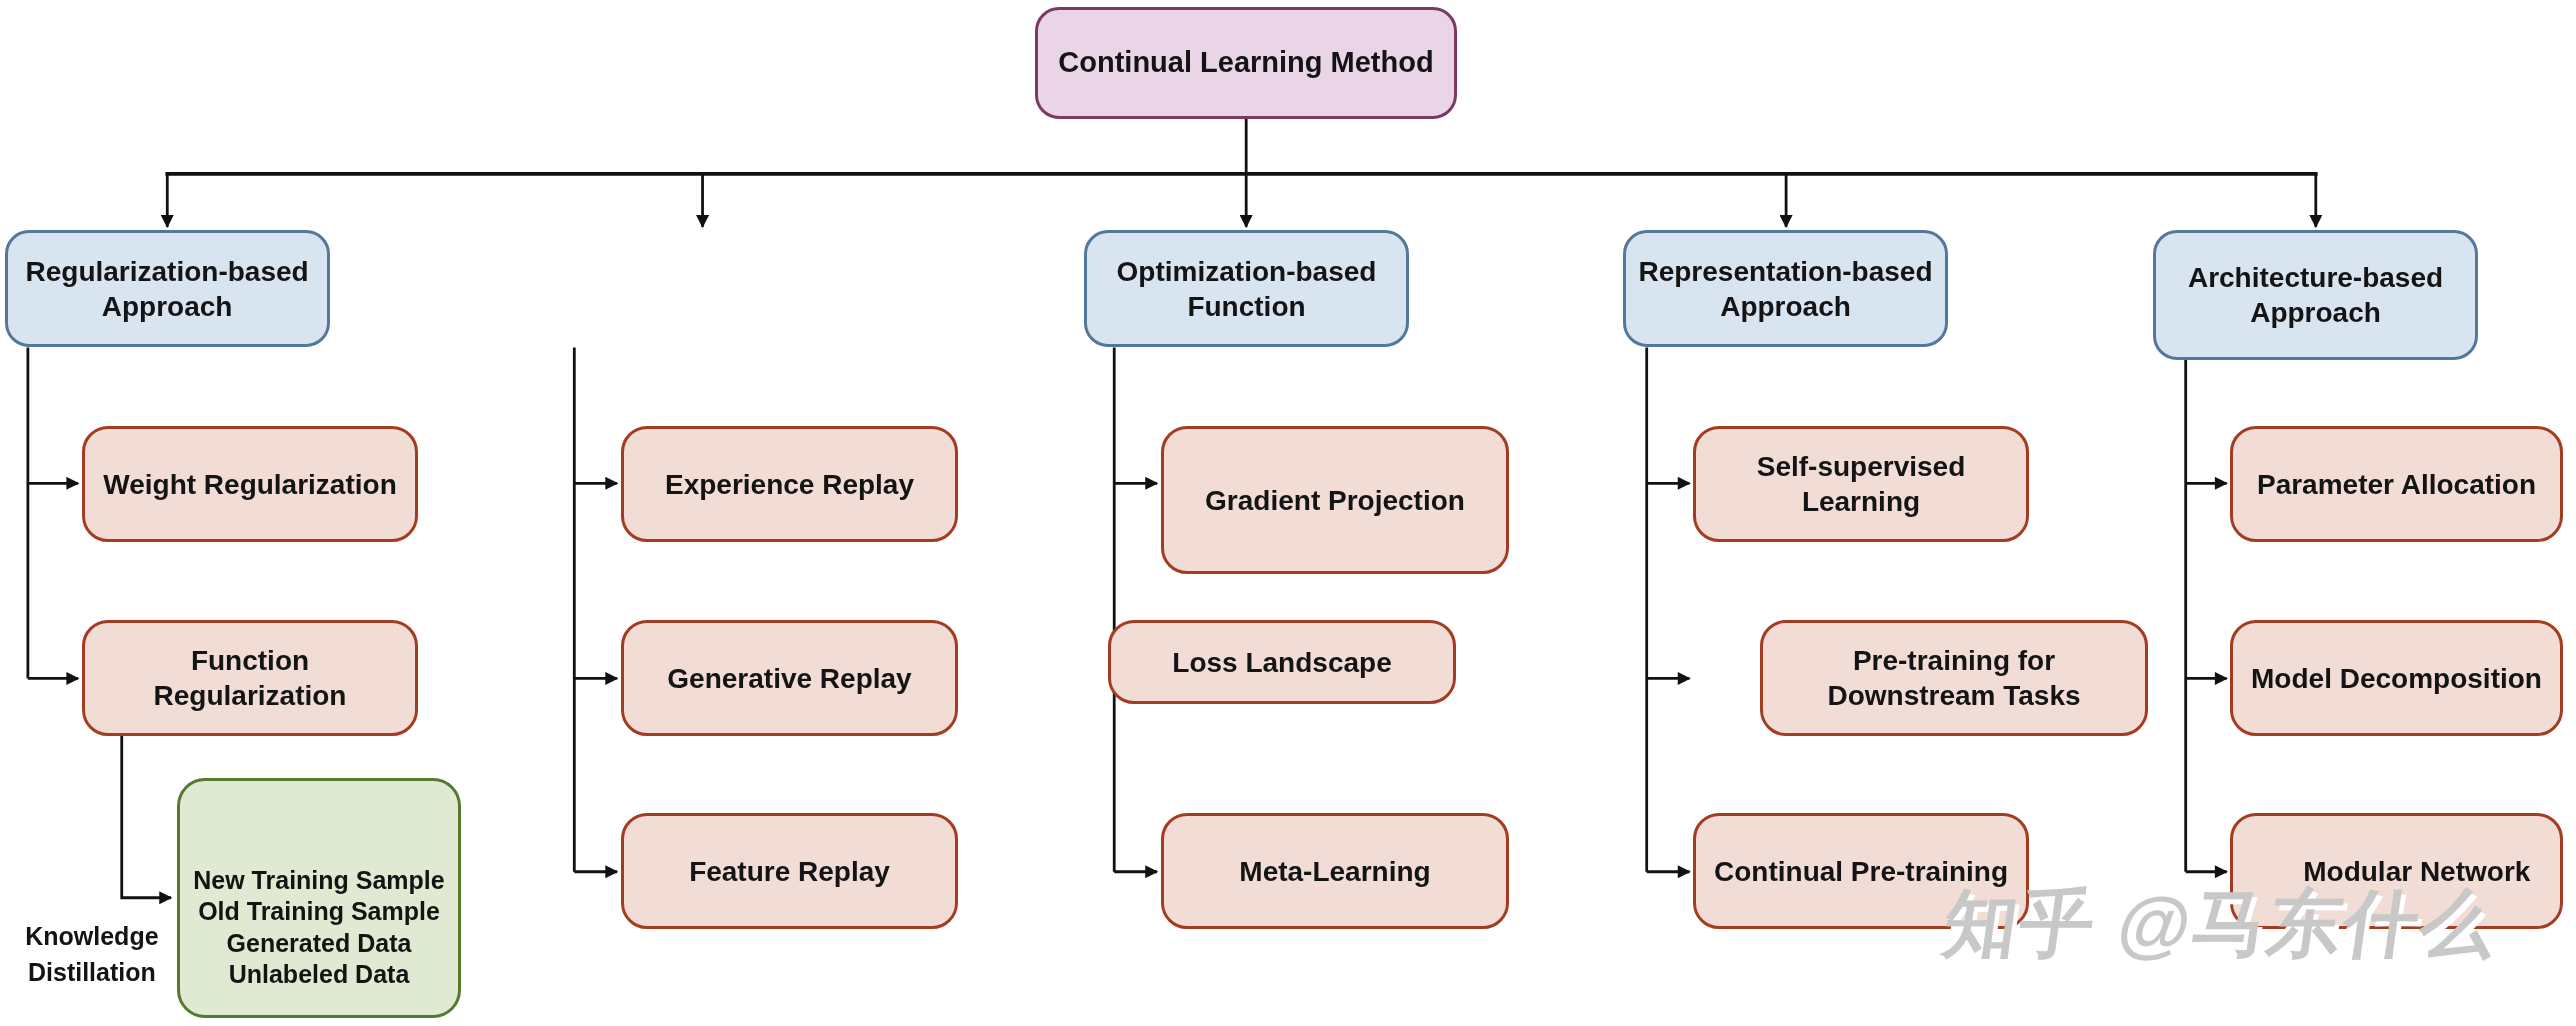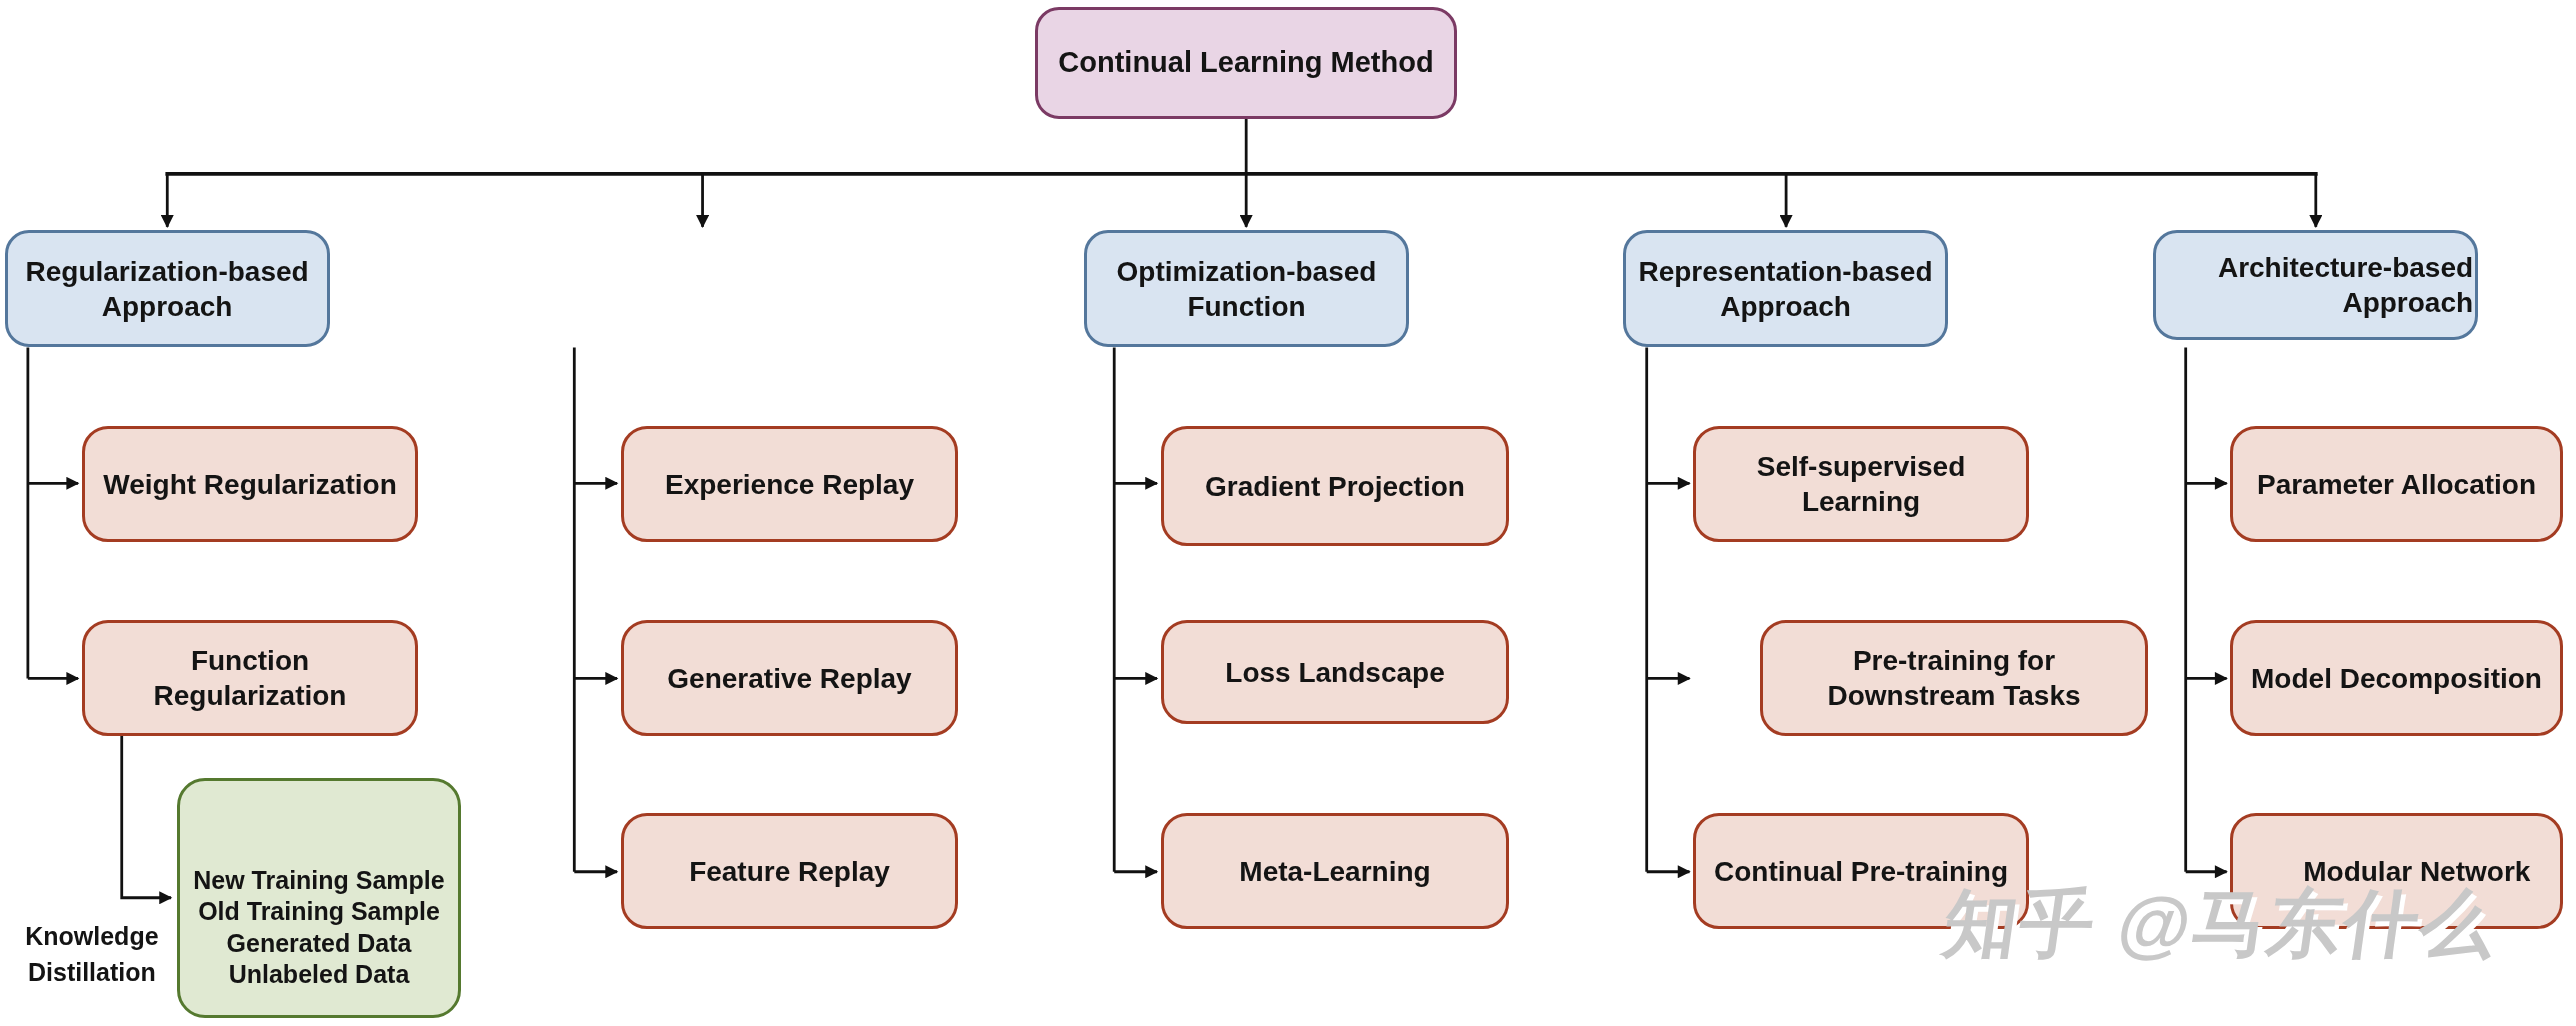--- a/index.html
+++ b/index.html
@@ -136,45 +136,45 @@
 
   <div class="box branch" style="left:4.6px; top:230px; width:325px; height:117px;">
     <span>Regularization-based Approach</span>
   </div>
   <div class="box branch" style="left:1084px; top:230px; width:325px; height:117px;">
     <span>Optimization-based Function</span>
   </div>
   <div class="box branch" style="left:1623px; top:230px; width:325px; height:117px;">
     <span>Representation-based Approach</span>
   </div>
-  <div class="box branch" style="left:2153px; top:230px; width:325px; height:110px;text-align:right;">
+  <div class="box branch" style="left:2153px; top:230px; width:325px; height:130px;">
     <span>Architecture-based Approach</span>
   </div>
 
   <div class="box leaf" style="left:82px; top:620px; width:336px; height:116px;">
     <span>Function Regularization</span>
   </div>
   <div class="box leaf" style="left:82px; top:426px; width:336px; height:116px;">
     <span>Weight Regularization</span>
   </div>
 
   <div class="box leaf" style="left:621px; top:426px; width:337px; height:116px;align-items:center;">
     <span>Experience Replay</span>
   </div>
   <div class="box leaf" style="left:621px; top:620px; width:337px; height:116px;">
     <span>Generative Replay</span>
   </div>
   <div class="box leaf" style="left:621px; top:813px; width:337px; height:116px;">
     <span>Feature Replay</span>
   </div>
 
-  <div class="box leaf" style="left:1161px; top:426px; width:348px; height:120px;">
+  <div class="box leaf" style="left:1161px; top:426px; width:348px; height:148px;">
     <span>Gradient Projection</span>
   </div>
-  <div class="box leaf" style="left:1161px; top:620px; width:348px; height:104px;">
+  <div class="box leaf" style="left:1108px; top:620px; width:348px; height:84px;">
     <span>Loss Landscape</span>
   </div>
   <div class="box leaf" style="left:1161px; top:813px; width:348px; height:116px;">
     <span>Meta-Learning</span>
   </div>
 
   <div class="box leaf" style="left:1693px; top:426px; width:336px; height:116px;">
     <span>Self-supervised Learning</span>
   </div>
   <div class="box leaf" style="left:1760px; top:620px; width:388px; height:116px;">

